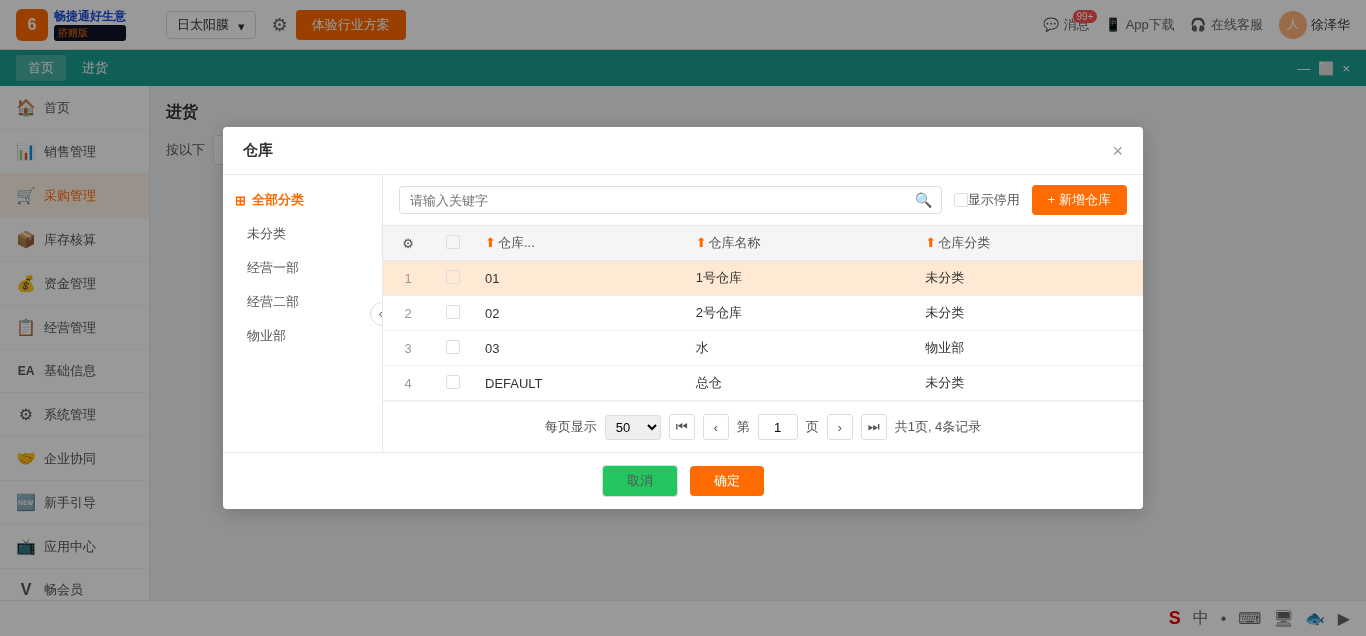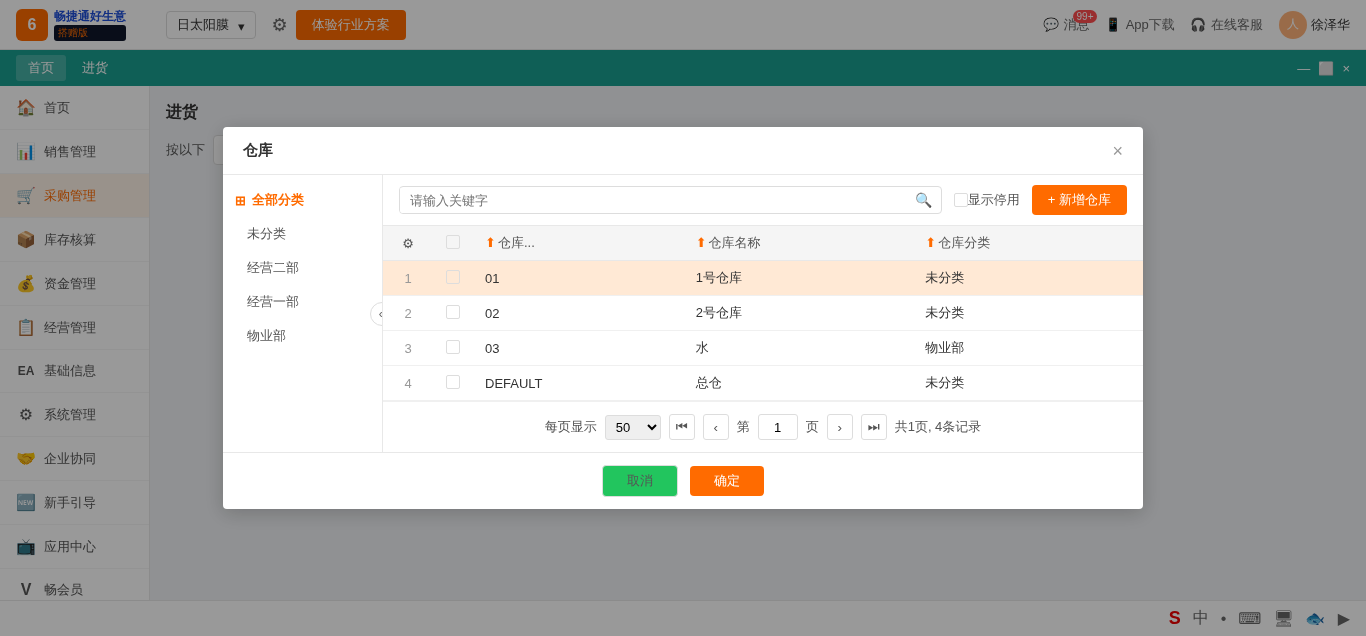--- a/index.html
+++ b/index.html
@@ -373,22 +373,22 @@
     </div>
 
     <div class="dialog-body">
 
       <div class="left-panel">
         <div class="category-header">
           <span>⊞</span>
           <span>全部分类</span>
         </div>
         <div class="category-item">未分类</div>
+        <div class="category-item">经营一部</div>
         <div class="category-item">经营二部</div>
-        <div class="category-item">经营一部</div>
         <div class="category-item">物业部</div>
         <div class="collapse-btn">«</div>
       </div>
 
       <div class="right-panel">
 
         <div class="right-toolbar">
           <div class="search-box">
             <input class="search-input" type="text" placeholder="请输入关键字" style="">
             <span class="search-icon-btn">🔍</span>

